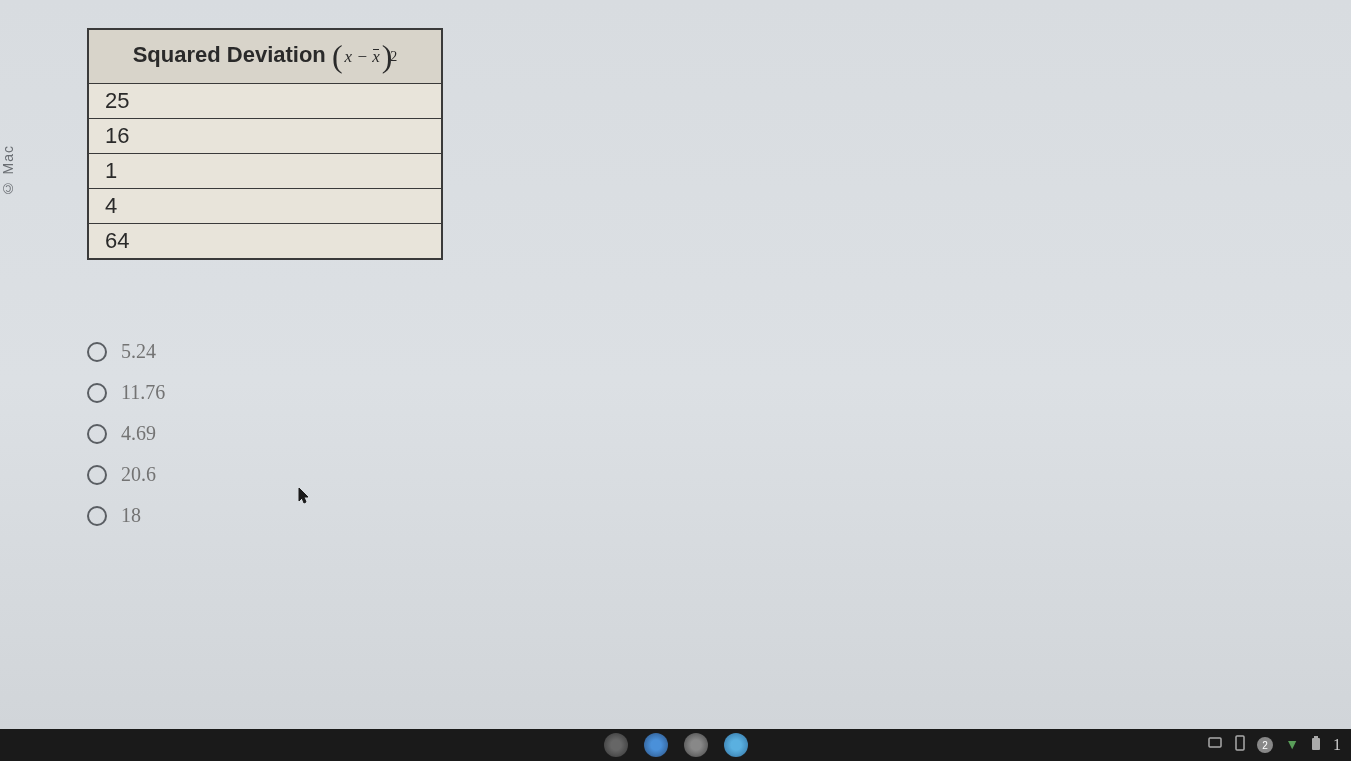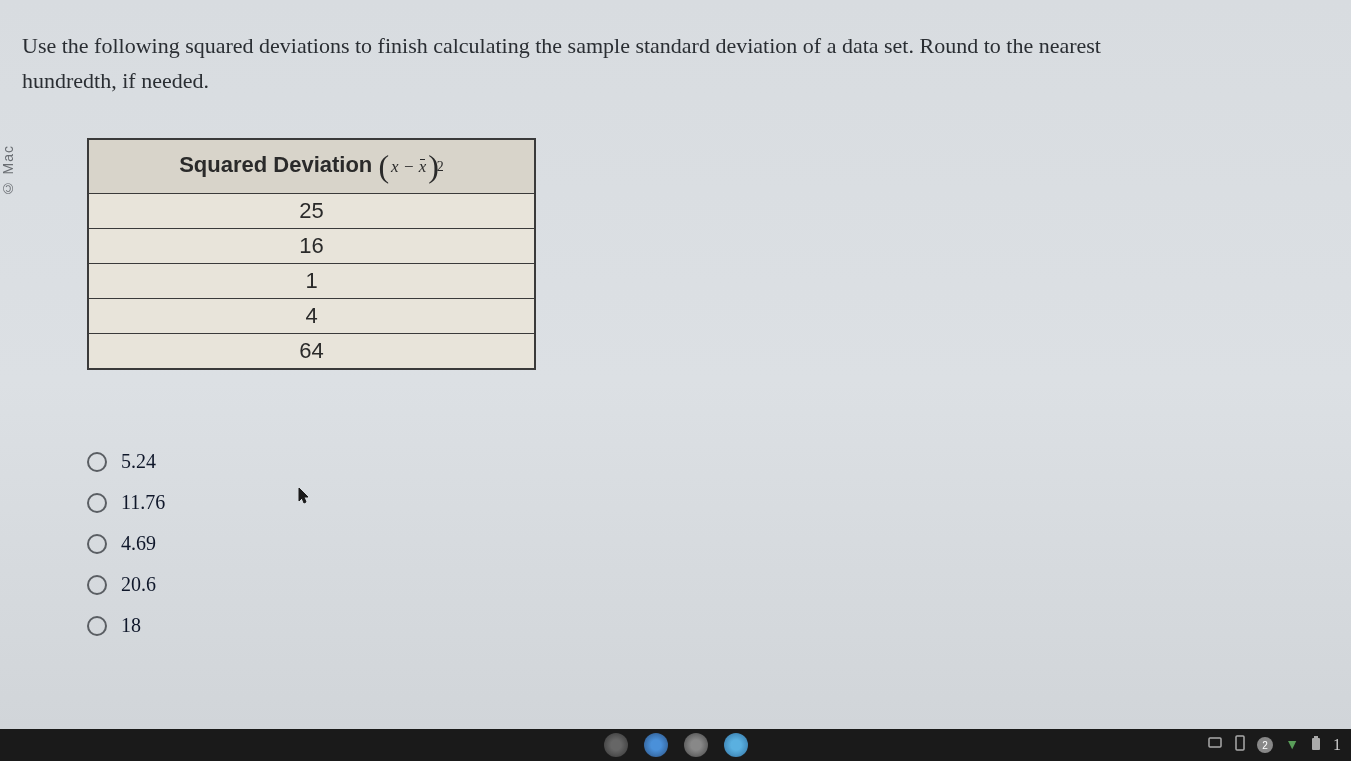--- a/index.html
+++ b/index.html
@@ -101,25 +101,24 @@
       font-size: 14px;
       vertical-align: super;
       font-family: 'Times New Roman', serif;
       font-weight: normal;
       margin-left: -2px;
     }
     
     .data-table td {
       border: 1px solid #3a3a3a;
       padding: 4px 16px;
-      text-align: center;
       font-family: Arial, sans-serif;
       font-size: 22px;
       color: #2a2a2a;
-      width: 447px;
+      width: 354px;
     }
     
     .cursor-icon {
       position: absolute;
       left: 298px;
       top: 487px;
       font-size: 18px;
       color: #1a1a1a;
     }
     
@@ -138,21 +137,21 @@
       height: 20px;
       border: 2px solid #5a5e63;
       border-radius: 50%;
       margin-right: 14px;
       background: transparent;
       flex-shrink: 0;
     }
     
     .option-label {
       font-size: 20px;
-      color: #0f172a;
+      color: #737373;
       font-family: 'Times New Roman', Georgia, serif;
     }
     
     .taskbar {
       position: absolute;
       bottom: 0;
       left: 0;
       right: 0;
       height: 32px;
       background: #1a1a1a;
@@ -202,24 +201,20 @@
       display: flex;
       align-items: center;
       justify-content: center;
       font-family: Arial, sans-serif;
     }
   </style>
 </head>
 <body>
 
 <div class="content-area">
-  <div class="question-text">
-    <span>Use the following squared deviations to finish calculating the sample standard deviation of a data set. Round to the nearest</span><br>
-    <span>hundredth, if needed.</span>
-  </div>
 
   <div class="side-label">© Mac</div>
 
   <div class="table-container">
     <table class="data-table">
       <thead>
         <tr>
           <th>
             <span>Squared Deviation</span>
             <span class="formula-container">

